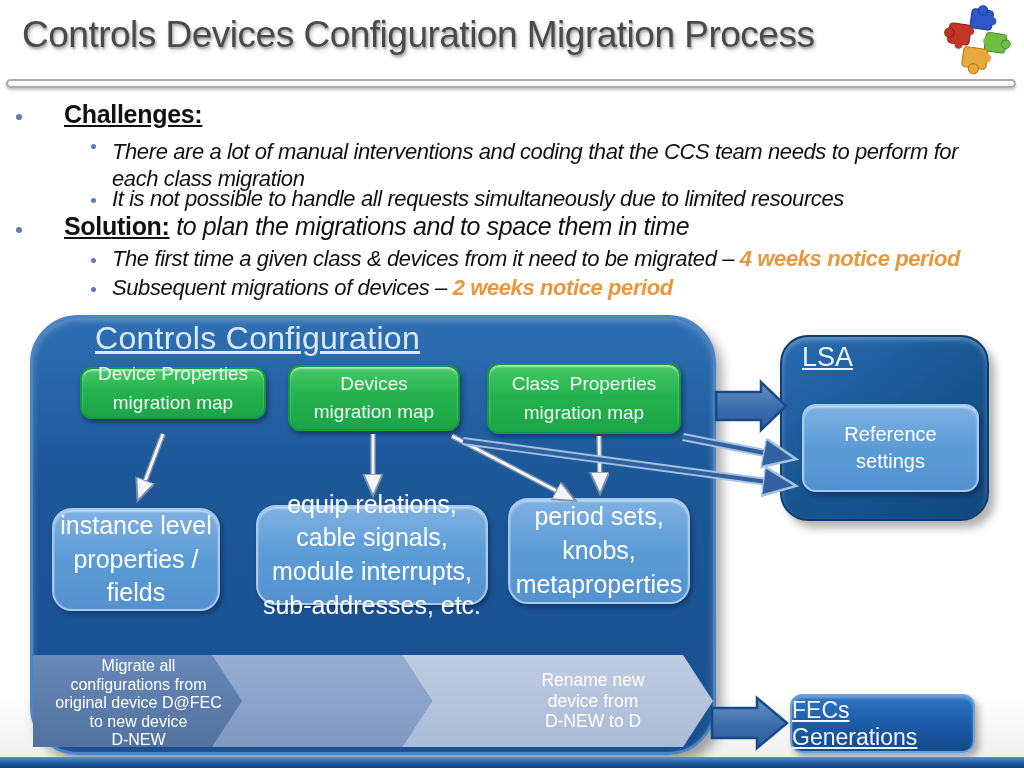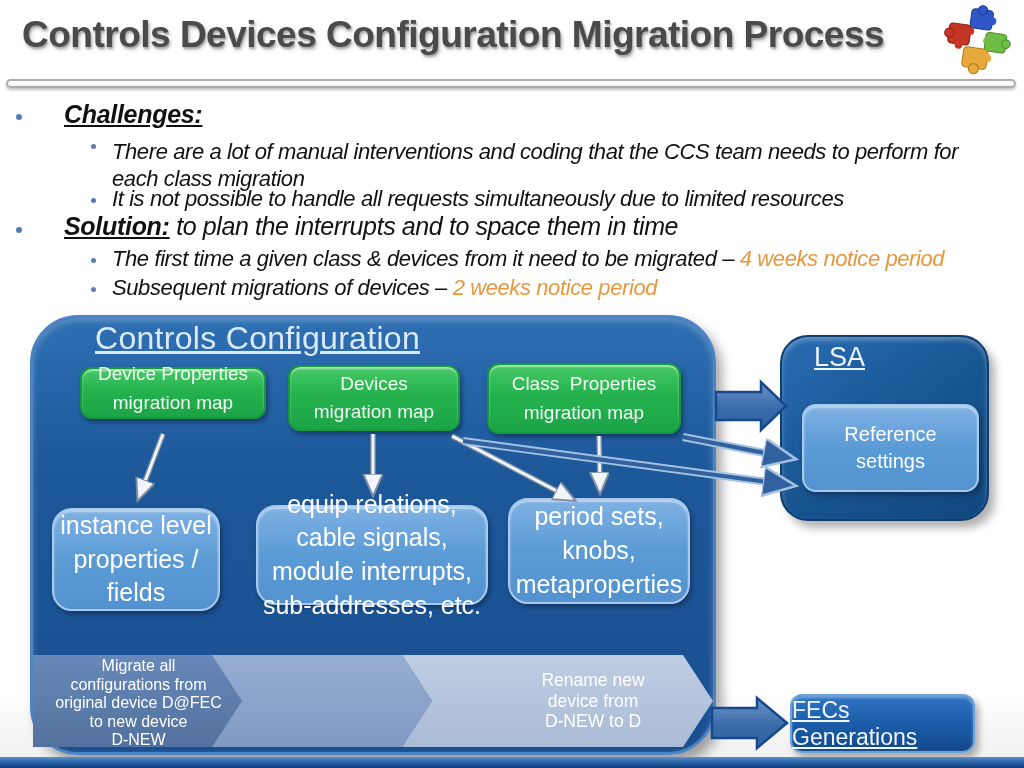--- a/index.html
+++ b/index.html
@@ -6,44 +6,44 @@
   html,body { background:#d8d8d8; }
   .slide {
     position:relative; width:1024px; height:768px; overflow:hidden;
     background:linear-gradient(180deg,#ffffff 0%, #ffffff 90%, #eeeeee 100%);
     font-family:"Liberation Sans", sans-serif;
   }
 
   
   .title {
     position:absolute; left:22px; top:14px; width:915px;
-    font-size:37px; font-weight:700; letter-spacing:-0.5px; color:#4a4a4a;
+    font-size:37px; font-weight:400; letter-spacing:-0.5px; color:#4a4a4a;
     text-shadow:1px 2px 2px rgba(0,0,0,.28), 2px 3px 4px rgba(0,0,0,.18);
     white-space:nowrap;
   }
   .puzzle { position:absolute; right:10px; top:4px; width:72px; height:74px; }
   .divider {
     position:absolute; left:6px; top:79px; width:1010px; height:9px;
     background:linear-gradient(180deg,#ffffff,#f0f0f0);
     border:2px solid #ababab; border-radius:7px;
     box-shadow:0 2px 3px rgba(0,0,0,.25);
   }
 
   
   .brow { position:absolute; color:#111; }
   .dot { position:absolute; border-radius:50%; background:#5a7bb5; }
   .dot.l1 { width:6px; height:6px; }
   .dot.l2 { width:5px; height:5px; }
   .bhead {
-    font-size:25px; font-weight:700; font-style:italic; text-decoration:underline;
+    font-size:25px; font-weight:700; text-decoration:underline;
     letter-spacing:-0.3px;
   }
   .btext  { font-size:25px; font-style:italic; letter-spacing:-0.4px; }
   .bsub   { font-size:22px; font-style:italic; letter-spacing:-0.4px; line-height:1.24; }
-  .accent { color:#e8973c; }
+  .accent { color:#e8973c;font-weight:bold; }
 
   
   .container-box {
     position:absolute; left:30px; top:315px; width:686px; height:440px;
     border-radius:48px; border:3px solid #4c84c4;
     background:linear-gradient(180deg,#2e6fb3 0%, #1d5899 35%, #194f90 100%);
     box-shadow:6px 8px 12px rgba(0,0,0,.35), inset 0 3px 6px rgba(255,255,255,.25);
   }
   .container-label {
     position:absolute; left:95px; top:320px; font-size:32px; color:#dce9fa;
@@ -94,21 +94,20 @@
   
   .lsa-box {
     position:absolute; left:780px; top:335px; width:209px; height:186px;
     border-radius:28px; border:2px solid #0e3d6f;
     background:linear-gradient(145deg,#2a6cb2 0%, #17548f 55%, #12477e 100%);
     box-shadow:6px 7px 9px rgba(0,0,0,.3), inset 0 3px 5px rgba(255,255,255,.3);
   }
   .lsa-label {
     position:absolute; left:802px; top:342px; font-size:27px; color:#ecf4fd;
     text-decoration:underline;
-    margin-left:12px;
   }
   #lsa-inner {
     left:802px; top:404px; width:177px; height:88px; border-radius:14px;
     font-size:20px; line-height:1.35;
   }
   .fecs-box {
     position:absolute; left:790px; top:694px; width:185px; height:59px;
     border-radius:12px; border:2px solid #6ba3d8;
     background:linear-gradient(180deg,#2e74c4 0%, #1a5aa6 55%, #14498b 100%);
     box-shadow:4px 5px 7px rgba(0,0,0,.3), inset 0 2px 3px rgba(255,255,255,.35);
@@ -165,21 +164,21 @@
   </div>
 
   <span class="dot l2" style="left:91px; top:144px;"></span>
   <div class="brow bsub" style="left:112px; top:138px; width:880px;">There are a lot of manual interventions and coding that the CCS team needs to perform for each class migration</div>
 
   <span class="dot l2" style="left:91px; top:198px;"></span>
   <div class="brow bsub" style="left:112px; top:185px; width:900px; white-space:nowrap;">It is not possible to handle all requests simultaneously due to limited resources</div>
 
   <span class="dot l1" style="left:16px; top:227px;"></span>
   <div class="brow" style="left:64px; top:212px; white-space:nowrap;">
-    <span class="bhead">Solution:</span><span class="btext"> to plan the interrupts and to space them in time</span>
+    <span class="bhead">Solution:</span><span class="btext"> to plan the migrations and to space them in time</span>
   </div>
 
   <span class="dot l2" style="left:91px; top:258px;"></span>
   <div class="brow bsub" style="left:112px; top:245px; white-space:nowrap;">
     <span>The first time a given class &amp; devices from it need to be migrated – </span><span class="accent">4 weeks notice period</span>
   </div>
 
   <span class="dot l2" style="left:91px; top:287px;"></span>
   <div class="brow bsub" style="left:112px; top:274px; white-space:nowrap;">
     <span>Subsequent migrations of devices – </span><span class="accent">2 weeks notice period</span>

